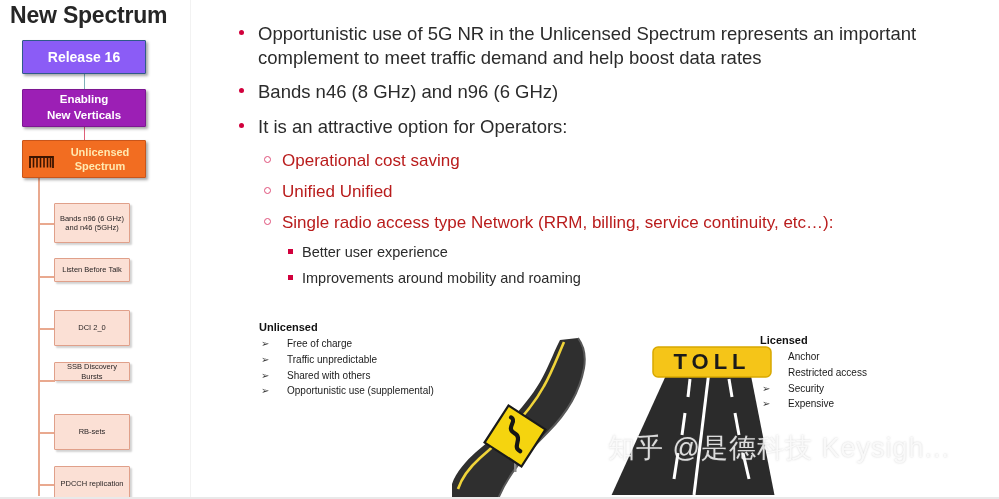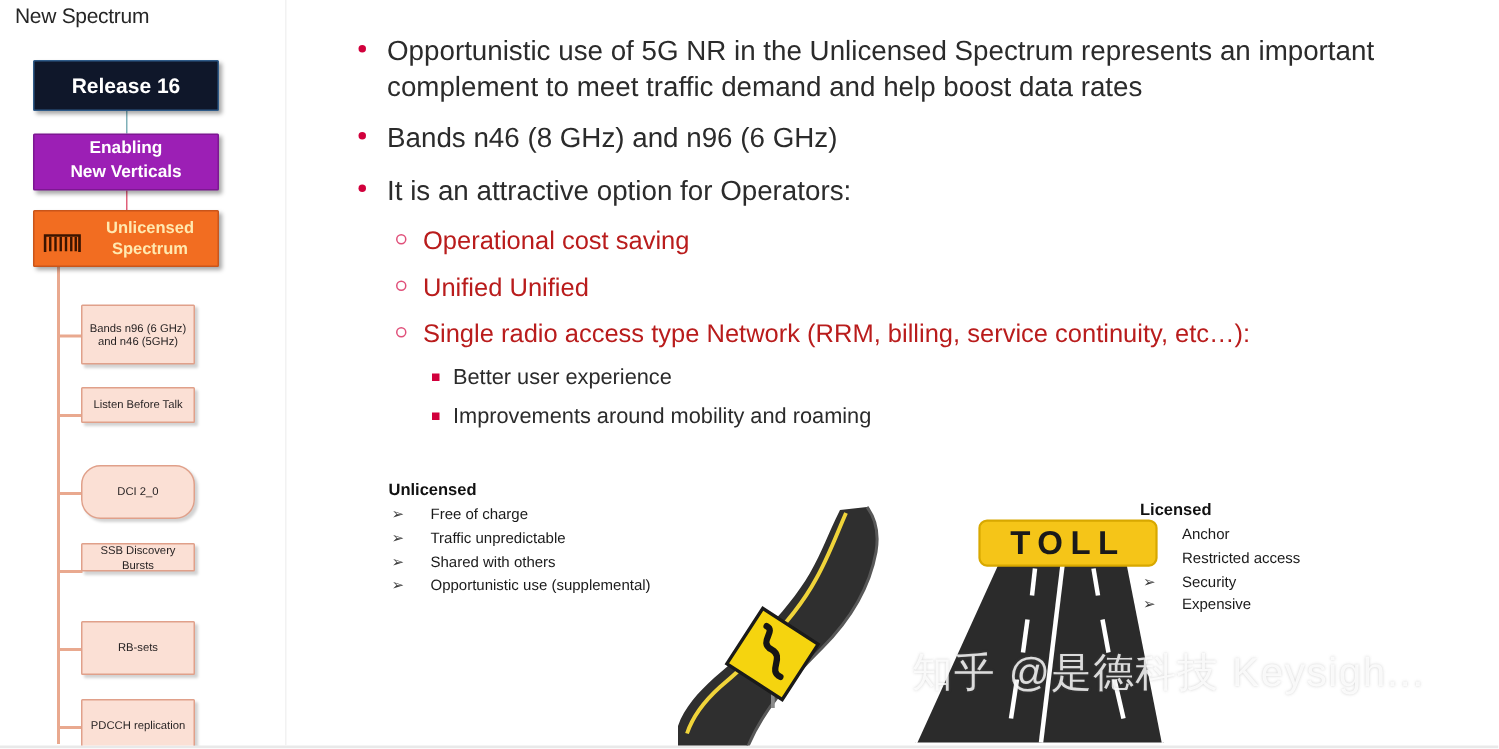--- a/index.html
+++ b/index.html
@@ -19,22 +19,22 @@
     overflow: hidden;
     border-bottom: 2px solid #e9e9e9;
     box-sizing: border-box;
   }
 
   
   .slide-title {
     position: absolute;
     left: 10px;
     top: 2px;
-    font-size: 14px;
-    font-weight: normal;
+    font-size: 23px;
+    font-weight: bold;
     color: #262626;
     letter-spacing: -0.2px;
   }
 
   
   .flow {
     position: absolute;
     left: 0;
     top: 32px;
     width: 190px;
@@ -45,21 +45,21 @@
     box-sizing: border-box;
     display: flex;
     align-items: center;
     justify-content: center;
     text-align: center;
     border-radius: 1px;
   }
   .box-release {
     left: 22px; top: 8px;
     width: 124px; height: 34px;
-    background: #0f172a;
+    background: #8b5cf6;
     border: 1px solid #2f5b88;
     color: #ffffff;
     font-size: 14px;
     font-weight: bold;
     box-shadow: 2px 2px 3px rgba(0,0,0,0.35);
   }
   .box-verticals {
     left: 22px; top: 57px;
     width: 124px; height: 38px;
     background: #9c1fb5;
@@ -284,21 +284,21 @@
       <span>Unlicensed</span>
       <span>Spectrum</span>
     </div>
 
     <div class="flow-box sub-box" style="top:171px; height:40px;">
       <span>Bands n96 (6 GHz) and n46 (5GHz)</span>
     </div>
     <div class="flow-box sub-box" style="top:226px; height:24px;">
       <span>Listen Before Talk</span>
     </div>
-    <div class="flow-box sub-box" style="top:278px; height:36px;border-radius:13px;">
+    <div class="flow-box sub-box" style="top:278px; height:36px;">
       <span>DCI 2_0</span>
     </div>
     <div class="flow-box sub-box" style="top:330px; height:19px;">
       <span>SSB Discovery Bursts</span>
     </div>
     <div class="flow-box sub-box" style="top:382px; height:36px;">
       <span>RB-sets</span>
     </div>
     <div class="flow-box sub-box" style="top:434px; height:36px;">
       <span>PDCCH replication</span>

